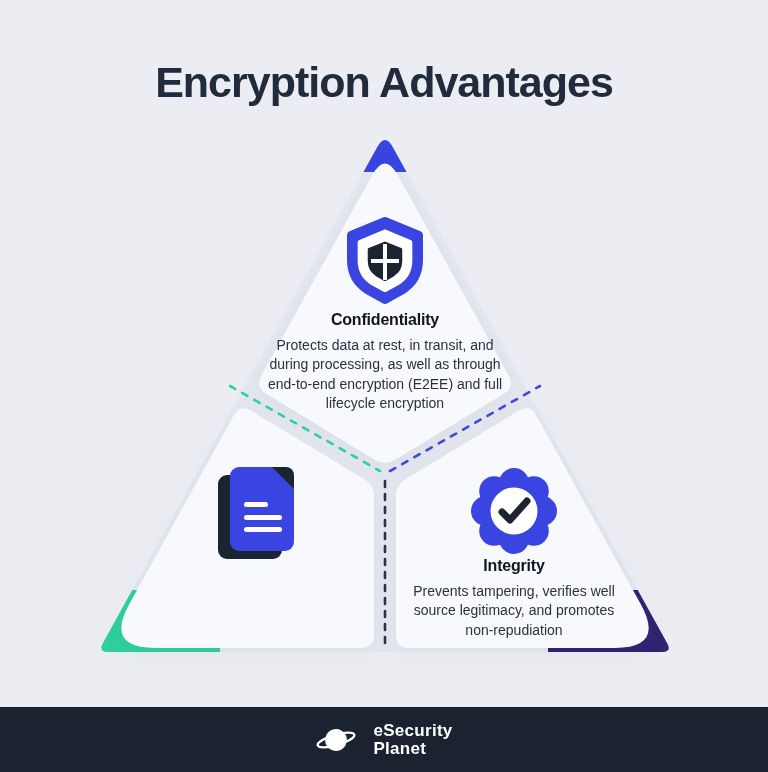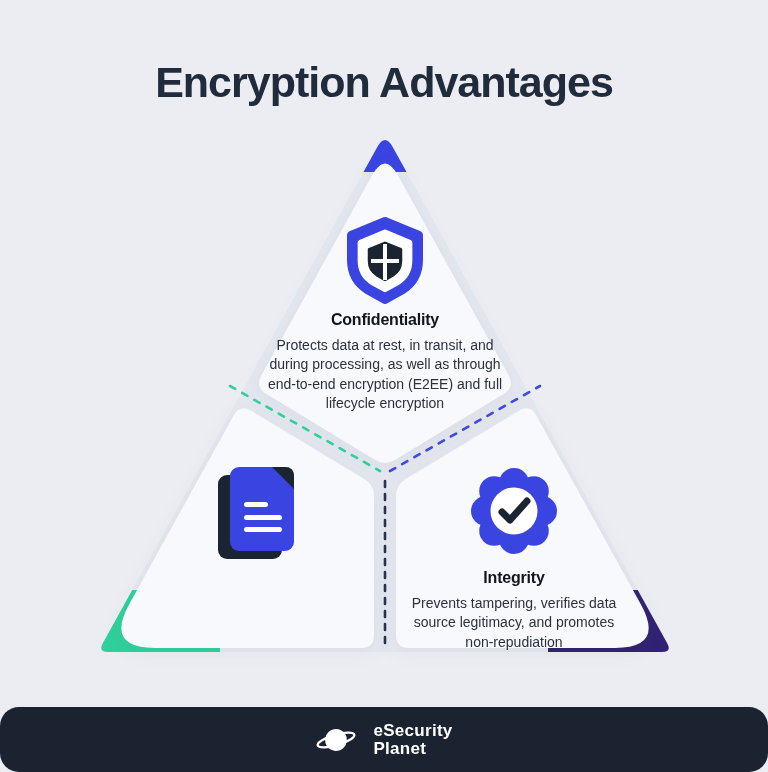--- a/index.html
+++ b/index.html
@@ -25,21 +25,21 @@
     position:absolute;transform:translateX(-50%);text-align:center;color:var(--bodyColor);
   }
   .tblock h2{
     margin:0 0 7px 0;font-size:16px;font-weight:800;color:var(--headingColor);letter-spacing:-.2px;
   }
   .tblock p{
     margin:0;font-size:14px;line-height:1.38;white-space:pre-line;
   }
   .footer{
     position:absolute;left:0;bottom:0;width:768px;height:65px;background:var(--footerBg);
-    display:flex;align-items:center;justify-content:center;gap:16px;border-radius:19px;
+    display:flex;align-items:center;justify-content:center;gap:16px;
   }
   .brand{color:#fff;font-weight:700;font-size:17px;line-height:1.05;letter-spacing:.3px;}
   .brand span{display:block;}
 </style>
 </head>
 <body>
 
 <h1 class="title">Encryption Advantages</h1>
 
 <svg id="diagram" width="768" height="707" viewBox="0 0 768 707">
@@ -99,23 +99,23 @@
   <h2>Confidentiality</h2>
   <p>Protects data at rest, in transit, and
 during processing, as well as through
 end-to-end encryption (E2EE) and full
 lifecycle encryption</p>
 </div>
 
 <div class="tblock" style="left:253px;top:567px;width:250px">
 </div>
 
-<div class="tblock" style="left:514px;top:569px;width:220px">
+<div class="tblock" style="left:514px;top:557px;width:220px">
   <h2>Integrity</h2>
-  <p>Prevents tampering, verifies data
+  <p>Prevents tampering, verifies well
 source legitimacy, and promotes
 non-repudiation</p>
 </div>
 
 <div class="footer">
   <svg width="42" height="40" viewBox="0 0 44 42">
     <g transform="rotate(-16 22 21)">
       <circle cx="22" cy="21" r="11.5" fill="#ffffff"></circle>
       <ellipse cx="22" cy="21" rx="20" ry="5.5" fill="none" stroke="#ffffff" stroke-width="2.4"></ellipse>
     </g>

